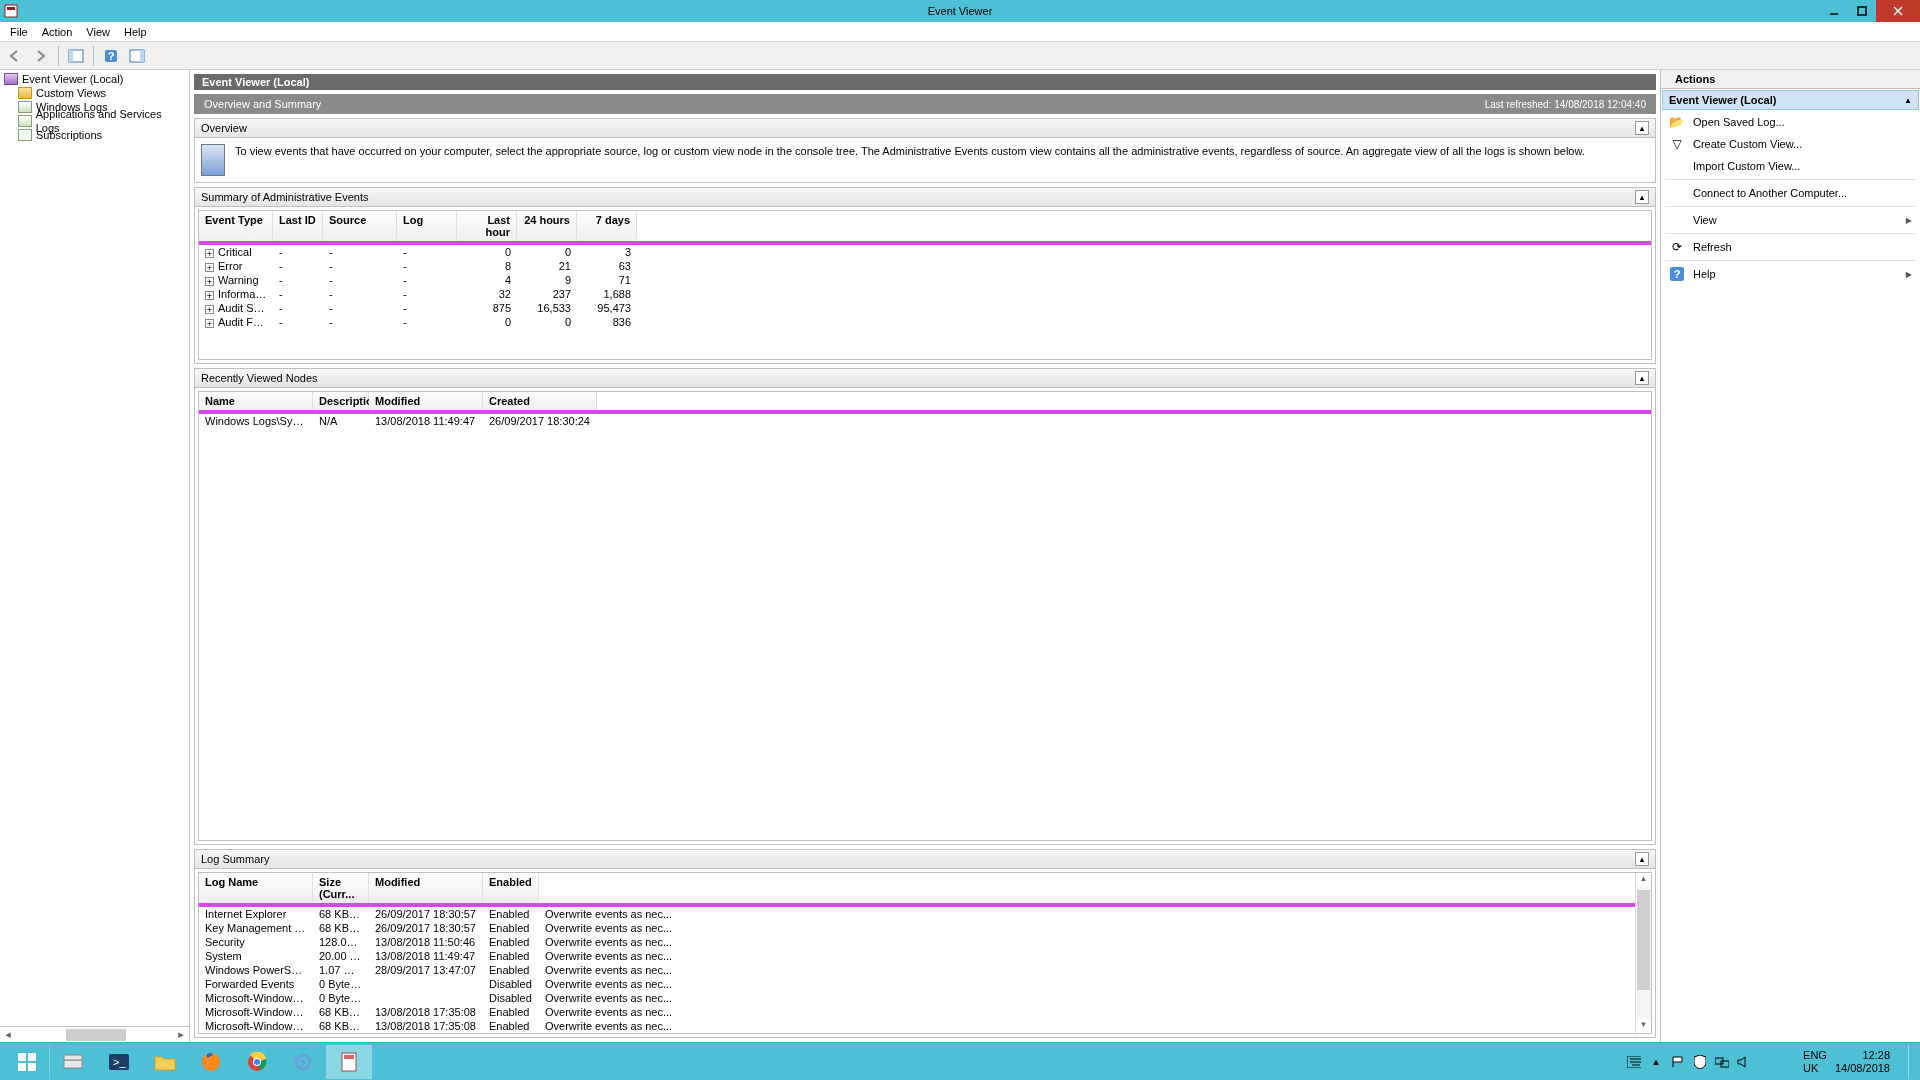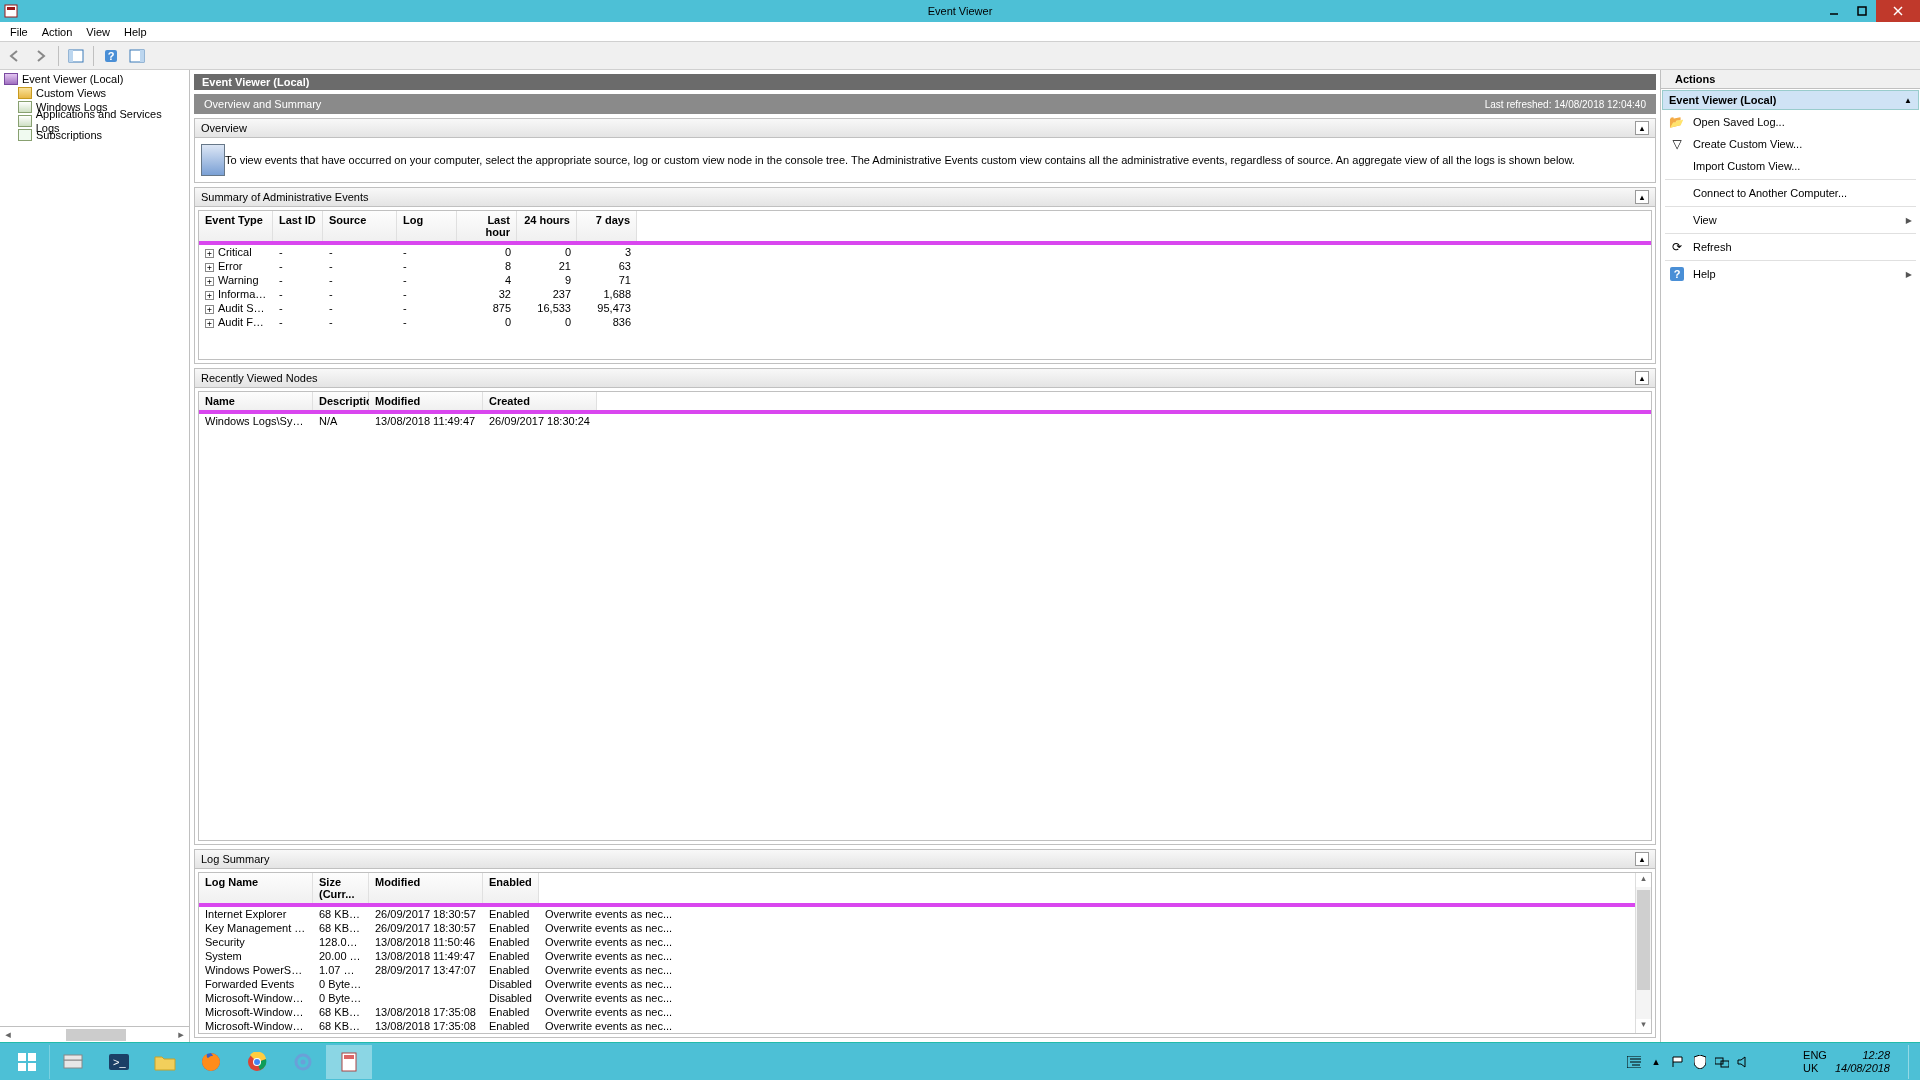--- a/index.html
+++ b/index.html
@@ -34,21 +34,21 @@
 
 .center { flex:1; display:flex; flex-direction:column; padding:4px; gap:4px; background:#fff; overflow:hidden; }
 .pane-title { background:#6b6b6b; color:#fff; padding:2px 8px; font-weight:bold; font-size:11px; }
 .pane-sub { background:#8a8a8a; color:#fff; padding:4px 10px; font-size:15px; display:flex; align-items:center; }
 .pane-sub .refreshtime { margin-left:auto; font-size:10px; }
 
 .section { border:1px solid #c0c0c0; display:flex; flex-direction:column; }
 .section-head { background:linear-gradient(#f8f8f8,#e4e4e4); border-bottom:1px solid #c0c0c0; padding:2px 6px; display:flex; align-items:center; }
 .section-head .collapse { margin-left:auto; width:14px; height:14px; border:1px solid #999; font-size:9px; line-height:12px; text-align:center; background:#fff;}
 .section-body { padding:6px; background:#fff; }
-.overview-body { display:flex; align-items:center; }
+.overview-body { display:flex; gap:10px; align-items:flex-start; }
 .overview-icon { width:24px; height:32px; background:linear-gradient(#dce6f5,#7aa0d5); border:1px solid #678; flex-shrink:0; }
 .overview-text { line-height:1.35; font-size:11px; }
 
 .listbox { border:1px solid #c0c0c0; margin:3px; background:#fff; }
 .lh { display:flex; background:#fff; border-bottom:4px solid #d946ef;font-weight:bold; }
 .lh > div { padding:3px 6px; border-right:1px solid #e0e0e0; font-size:11px; background:linear-gradient(#fdfdfd,#f0f0f0); }
 .lr { display:flex; }
 .lr > div { padding:1px 6px; font-size:11px; white-space:nowrap; overflow:hidden; text-overflow:ellipsis; }
 .lr .expand { display:inline-block; width:9px; height:9px; border:1px solid #888; font-size:8px; line-height:7px; text-align:center; margin-right:4px; font-family:monospace; }
 
@@ -90,21 +90,21 @@
 .action-sep { height:1px; background:#e0e0e0; margin:2px 4px; }
 
 
 .taskbar { height:38px; background:#4dc0d6; display:flex; align-items:center; padding:0 4px; gap:0; border-top:1px solid #2ba; }
 .taskbar .start { width:46px; height:34px; display:flex; align-items:center; justify-content:center; border-right:1px solid rgba(255,255,255,0.25);}
 .taskbar .start .win { display:grid; grid-template-columns:1fr 1fr; grid-template-rows:1fr 1fr; gap:2px; width:18px; height:18px; }
 .taskbar .start .win div { background:#fff; }
 .taskbar .tbicon { width:46px; height:34px; display:flex; align-items:center; justify-content:center; }
 .taskbar .tbicon.active { background: rgba(255,255,255,0.35); }
 .taskbar .tray { margin-left:auto; display:flex; align-items:center; gap:8px; padding-right:2px; color:#000; }
-.taskbar .clock { text-align:right; line-height:1.1; font-size:11px; padding-right:6px;font-style:italic;}
+.taskbar .clock { text-align:right; line-height:1.1; font-size:11px; padding-right:6px;}
 .taskbar .tray-icon { width:14px; height:14px; display:flex; align-items:center; justify-content:center; font-size:11px;}
 .taskbar .showdesk { width:6px; height:34px; border-left:1px solid rgba(255,255,255,0.4); margin-left:4px; }
 
 .ic { width:14px; height:12px; display:inline-block; }
 .ic.folder { background:linear-gradient(#f9e29c,#e8b847); border:1px solid #c79a1f; }
 .ic.log { background:linear-gradient(#fff,#cfe0c4); border:1px solid #88a070; }
 .ic.gear { border:1px solid #88a070; background:#f0faf0; }
 .ic.book { background:linear-gradient(#e3c6f2,#a070c0); border:1px solid #7a4aa0; }
 
 svg { display:block; }

